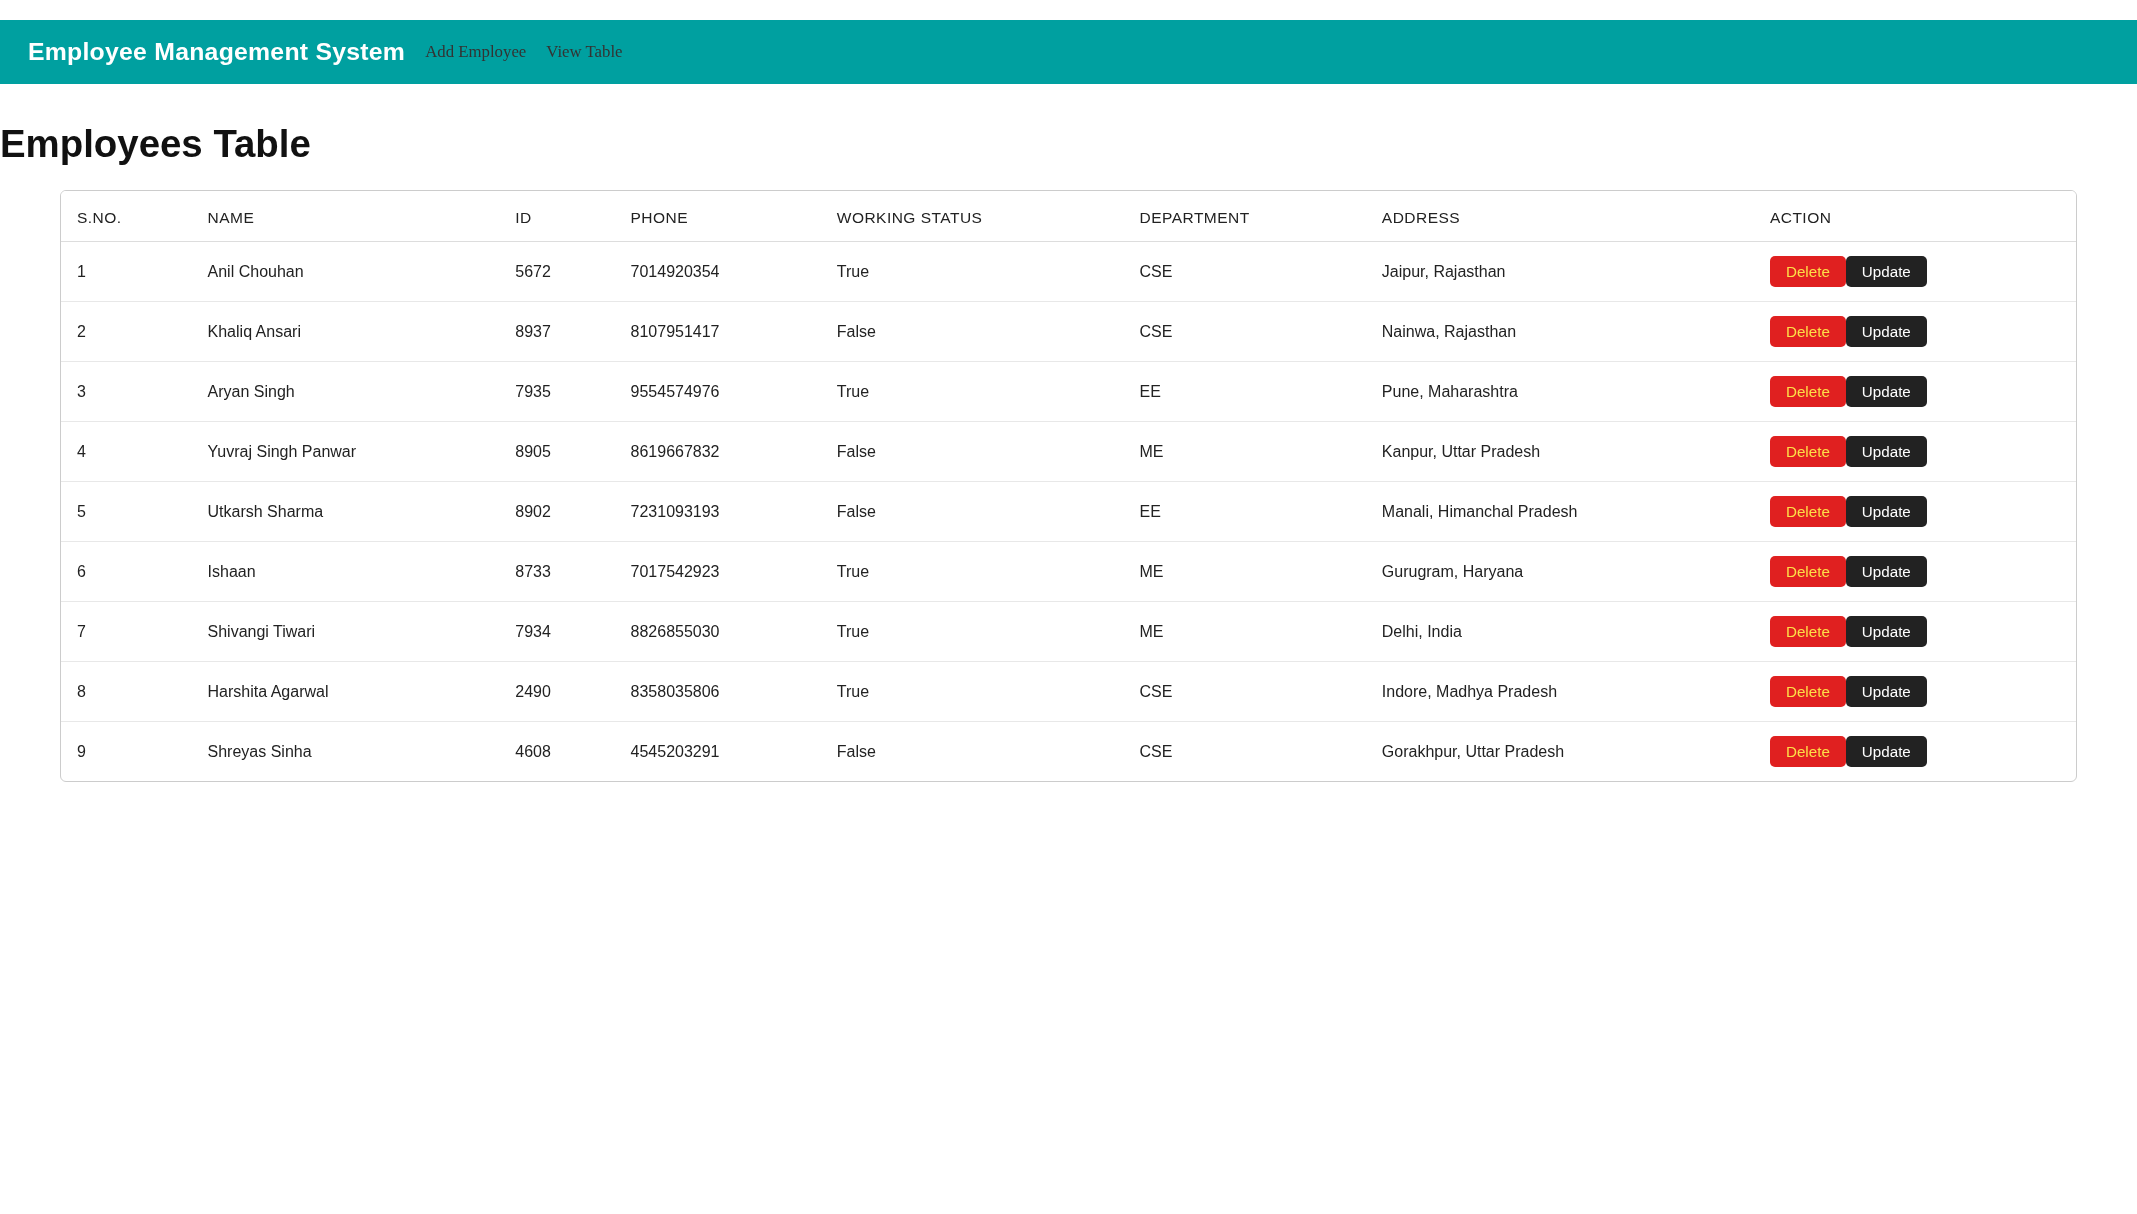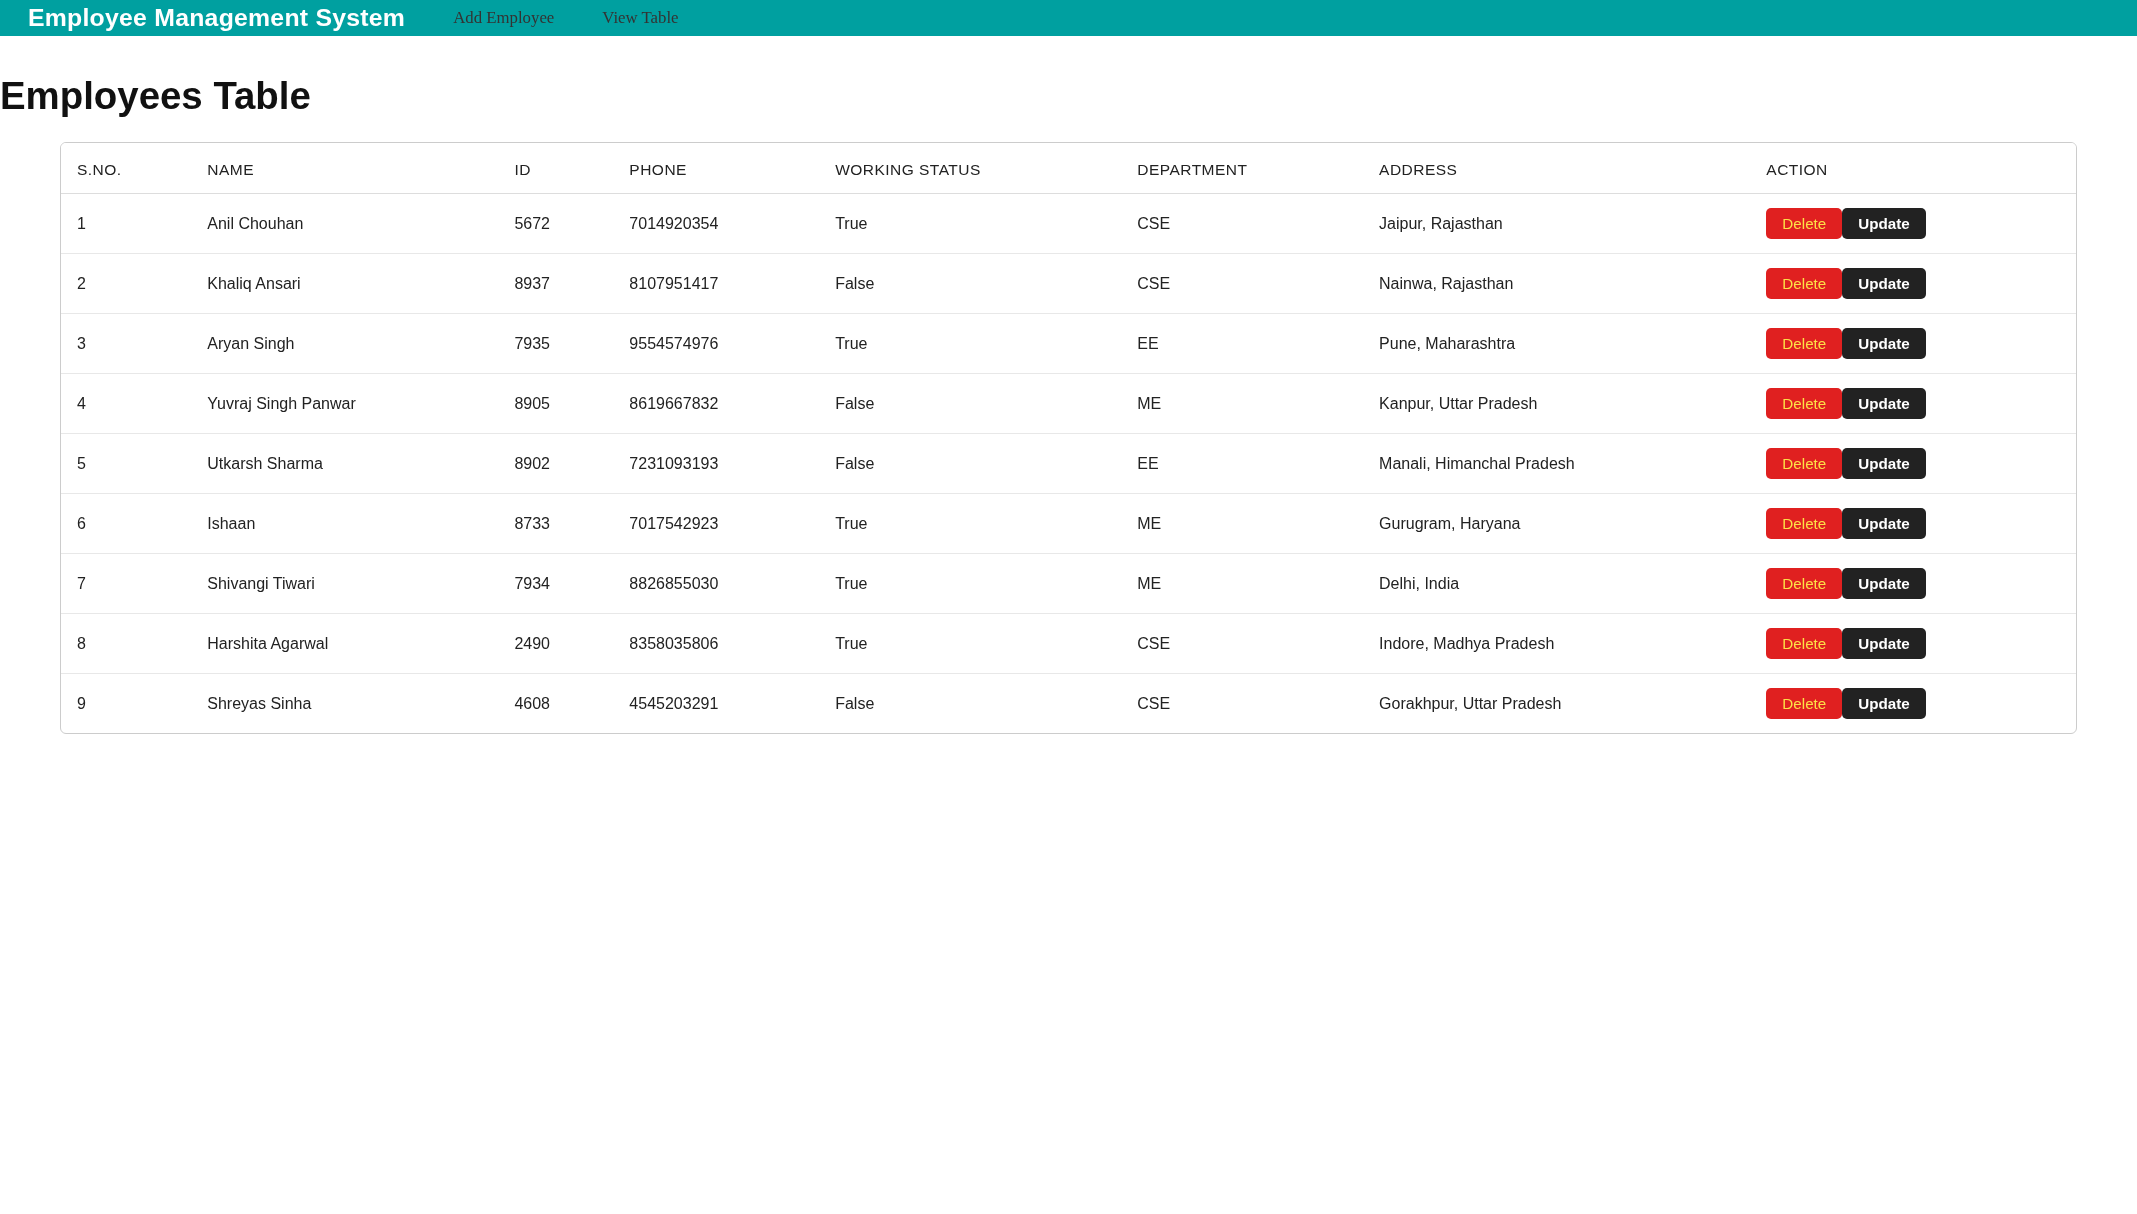--- a/index.html
+++ b/index.html
@@ -8,24 +8,25 @@
       box-sizing: border-box;
     }
     body {
       font-family: 'Segoe UI', Arial, sans-serif;
       background: #fff;
       color: #222;
       min-height: 100vh;
     }
     nav {
       background: #00a0a0;
-      padding: 4px 28px;
+      padding: 18px 28px;
       display: flex;
       align-items: center;
-      gap: 48px;
+      gap: 20px;
+      margin-top: 20px;
     }
     .nav-brand {
       font-size: 1.55rem;
       font-weight: 700;
       color: #fff;
       letter-spacing: 0.01em;
     }
     .nav-link {
       color: #333;
       font-size: 1.05rem;
@@ -84,21 +85,21 @@
       font-weight: 400;
     }
     .btn-update {
       background: #222;
       color: #fff;
       border: none;
       border-radius: 5px;
       padding: 7px 16px;
       font-size: 0.95rem;
       cursor: pointer;
-      font-weight: 700;
+      font-weight: 400;
     }
     .action-cell {
       white-space: nowrap;
     }
   </style>
 </head>
 <body>
 
 <nav>
   <span class="nav-brand">Employee Management System</span>

